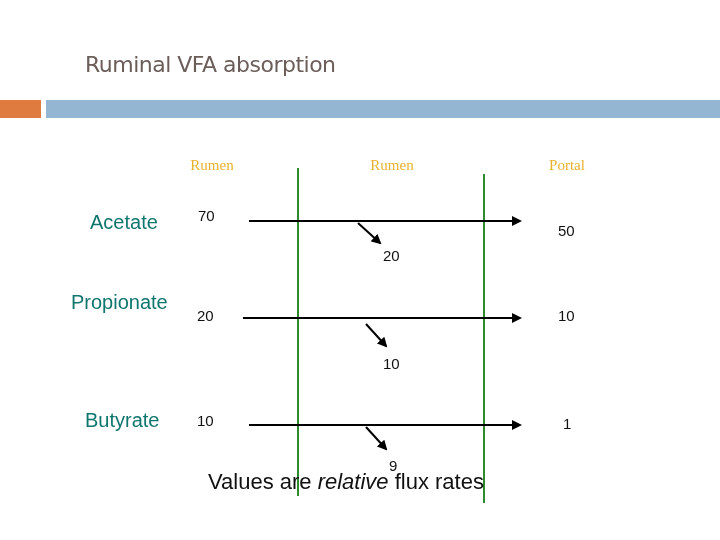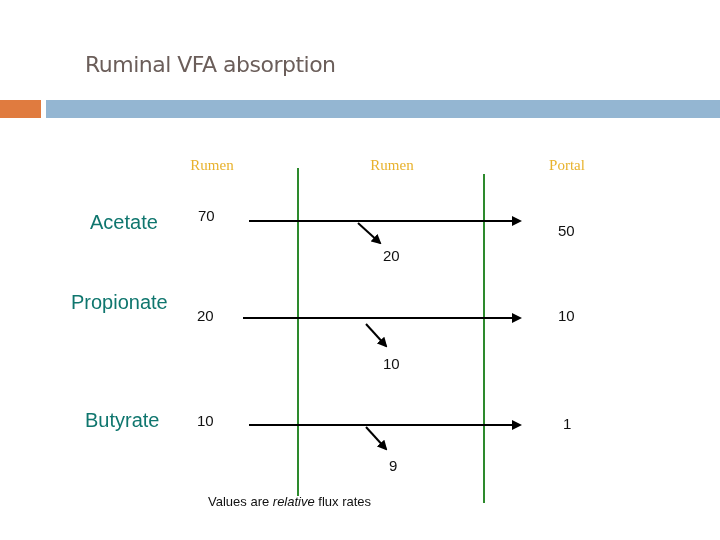--- a/index.html
+++ b/index.html
@@ -5,21 +5,21 @@
   html, body { margin:0; padding:0; }
   body { width:720px; height:540px; background:#ffffff; position:relative; overflow:hidden; font-family:"Liberation Sans", sans-serif; }
   .title { position:absolute; left:85px; top:52px; font-family:"DejaVu Sans", sans-serif; font-size:22px; color:#6b5e5a; letter-spacing:-0.5px; font-weight:normal; }
   .bar-orange { position:absolute; left:0; top:100px; width:41px; height:18px; background:#e07b3f; }
   .bar-blue { position:absolute; left:46px; top:100px; width:674px; height:18px; background:#94b6d2; }
   .hdr { position:absolute; color:#e8b22c; font-size:15px; text-align:center; line-height:21px; width:100px;font-family:Liberation Serif, serif; }
   .lbl { position:absolute; font-size:20px; color:#0f766e; }
   .num { position:absolute; font-size:15px; color:#111; }
   .vline { position:absolute; width:2px; background:#2d8a2d; }
   svg.arrows { position:absolute; left:0; top:0; }
-  .footer { position:absolute; left:208px; top:494px; font-size:13px; color:#111; }
+  .footer { position:absolute; left:208px; top:469px; font-size:22px; color:#111; }
   .footer i { font-style:italic; }
 </style>
 </head>
 <body>
 
 <div class="title">Ruminal VFA absorption</div>
 <div class="bar-orange"></div>
 <div class="bar-blue"></div>
 
 <div class="hdr" style="left:162px;top:155px;">

